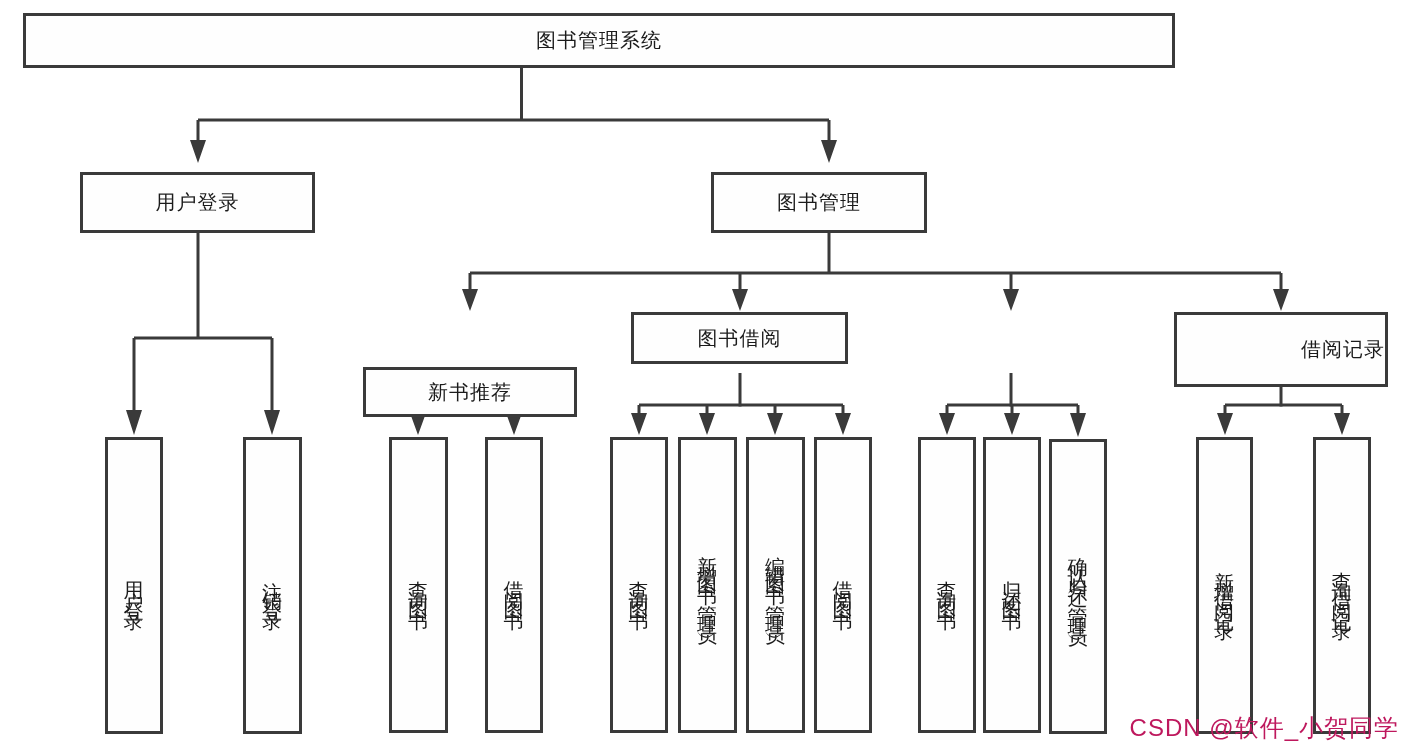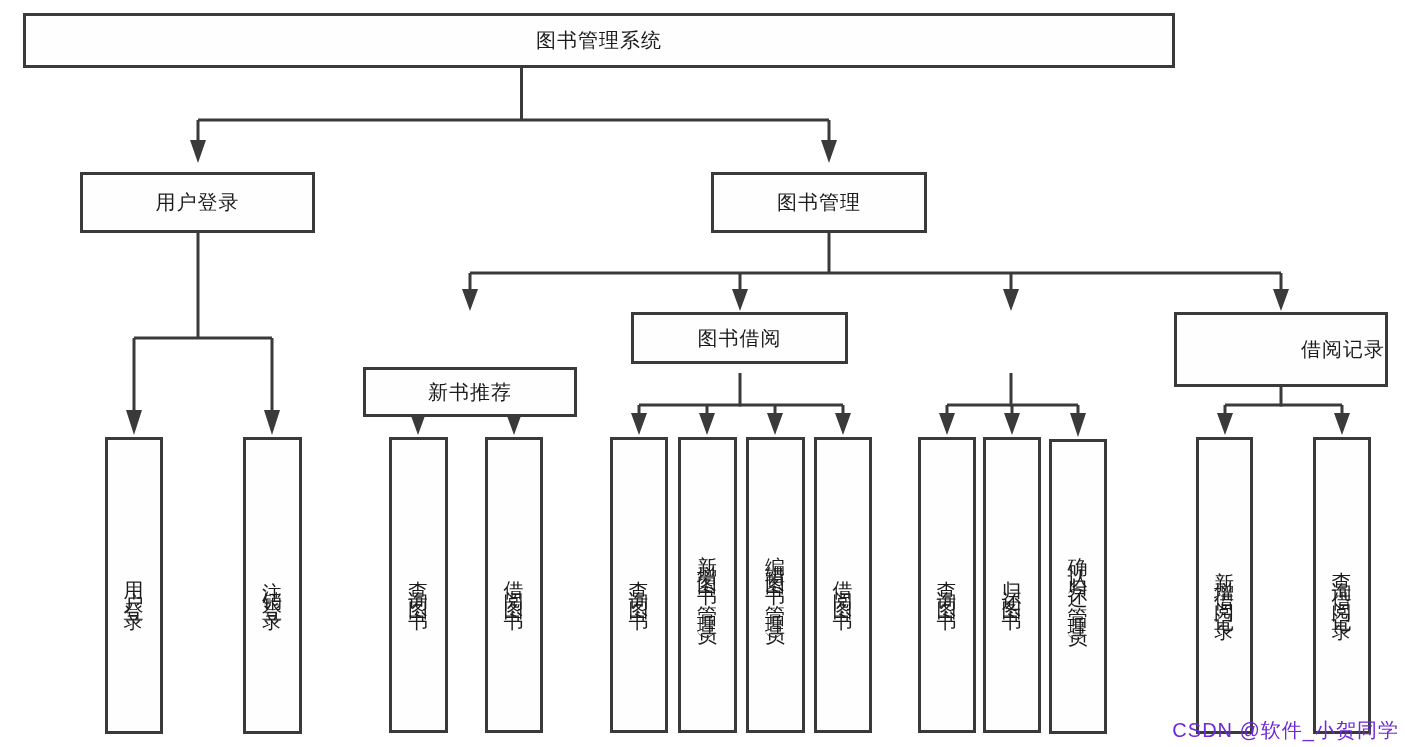--- a/index.html
+++ b/index.html
@@ -15,21 +15,21 @@
   }
   .hbox { font-size:20px; letter-spacing:1px; }
   .vbox { font-size:20px; }
   .vbox .vtext {
     writing-mode:vertical-rl; text-orientation:mixed;
     letter-spacing:10px; line-height:1;
   }
   .connectors { position:absolute; left:0; top:0; width:1405px; height:747px; }
   .watermark {
     position:absolute; right:6px; bottom:3px;
-    font-size:20px; color:#6d28d9; letter-spacing:1px;
+    font-size:24px; color:#be185d; letter-spacing:1px;
     white-space:nowrap; z-index:5;
   }
   
   .n-root   { left:23px;  top:13px;  width:1152px; height:55px; }
   .n-login  { left:80px;  top:172px; width:235px; height:61px; }
   .n-mgmt   { left:711px; top:172px; width:216px; height:61px; }
   .n-newrec { left:363px; top:328px; width:214px; height:50px;margin-top:39px; }
   .n-borrow { left:631px; top:312px; width:217px; height:52px; }
   .n-curr   { left:904px; top:312px; width:214px; height:61px; }
   .n-hist   { left:1174px;top:312px; width:214px; height:75px;justify-content:flex-end; }

